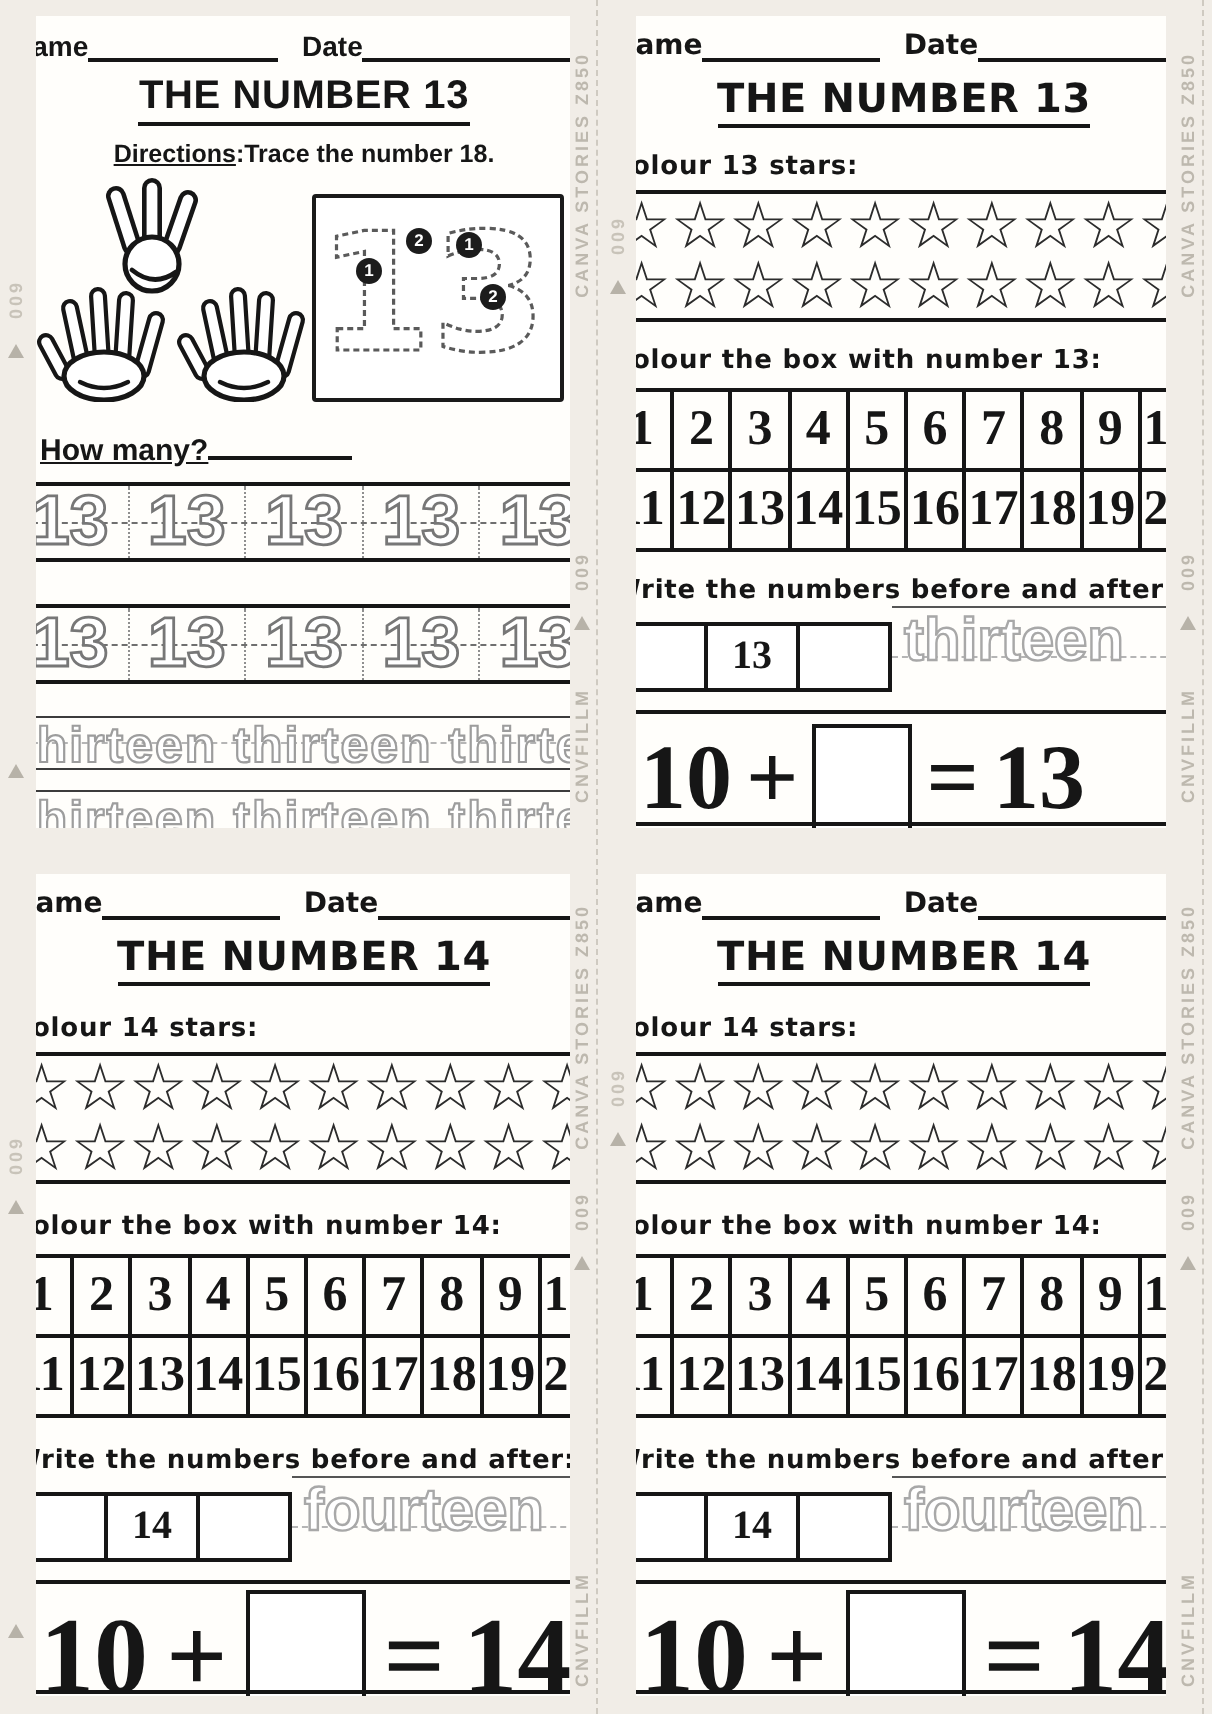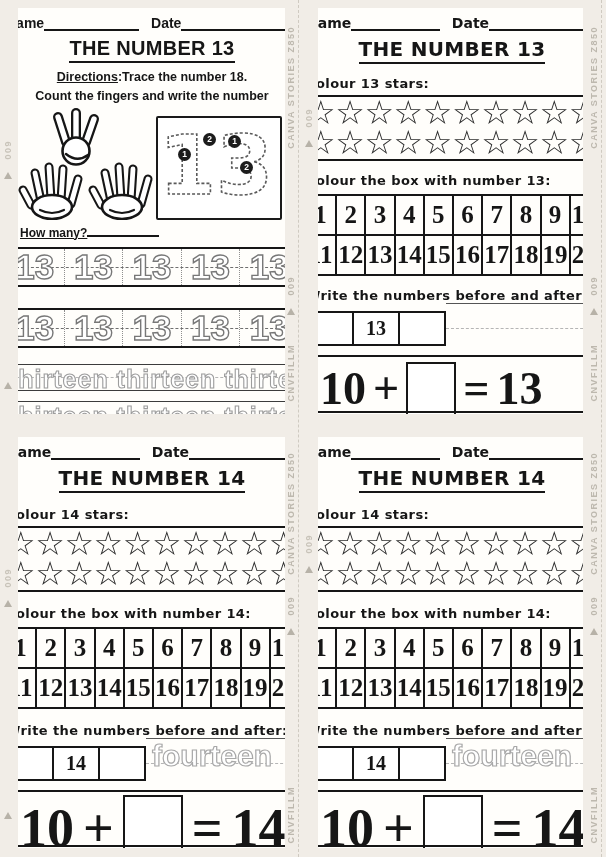--- a/index.html
+++ b/index.html
@@ -29,21 +29,21 @@
            border-bottom:2.6px solid #161616; padding-bottom:1px; }
 
   
   .dir { margin-top:5px; text-align:center; font-size:12.5px; font-weight:700; line-height:1.5; }
   .dir .u { text-decoration:underline; }
   .figure { position:relative; height:112px; margin-top:2px; }
   .tracebox { position:absolute; left:150px; top:8px; width:122px; height:100px;
               border:2.6px solid #1a1a1a; border-radius:2px; background:#fff; }
   .badge { position:absolute; width:13px; height:13px; border-radius:50%; background:#1c1c1c;
            color:#fff; font-size:8.5px; font-weight:700; display:flex; align-items:center; justify-content:center; }
-  .howmany { margin-top:6px; padding-left:14px; font-size:12px; font-weight:800; }
+  .howmany { margin-top:16px; padding-left:14px; font-size:15px; font-weight:800; }
   .howmany .txt { text-decoration:underline; }
   .howmany .hline { width:72px; height:4px; }
 
   .digitrow { position:relative; margin-top:7px; height:36px; border-top:2.5px solid #161616;
               border-bottom:2.5px solid #161616; display:flex; }
   .digitrow.r2 { margin-top:21px; }
   .midline { position:absolute; left:0; right:0; top:50%; border-top:1.6px dashed #6f6f6f; }
   .tcell { flex:1; display:flex; align-items:center; justify-content:center;
            font-size:35px; font-weight:700; color:#fff; -webkit-text-stroke:1.4px #777; position:relative; z-index:1; }
   .tcell + .tcell { border-left:1px dotted #8f8f8f; }
@@ -129,21 +129,20 @@
     <div class="inner">
       <div class="hdr-row">
         <span>Name</span>
           <span class="hline w1"></span>
         <span class="date">Date</span>
           <span class="hline w2"></span>
       </div>
       <div class="title-wrap"><span class="title">THE NUMBER 13</span></div>
       <div class="dir">
         <span class="u">Directions</span><span>:Trace the number 18.</span><br>
-        <span>Count the fingers and write the number</span>
       </div>
       <div class="figure">
         <svg style="position:absolute; left:38px; top:0;" width="64" height="58" viewBox="0 0 64 58">
           <g stroke-linecap="round" fill="none">
             <line x1="22" y1="34" x2="14" y2="9" stroke="#161616" stroke-width="10"></line>
             <line x1="32" y1="32" x2="32" y2="5" stroke="#161616" stroke-width="10"></line>
             <line x1="42" y1="34" x2="50" y2="11" stroke="#161616" stroke-width="10"></line>
             <line x1="22" y1="34" x2="14" y2="9" stroke="#ffffff" stroke-width="5.4"></line>
             <line x1="32" y1="32" x2="32" y2="5" stroke="#ffffff" stroke-width="5.4"></line>
             <line x1="42" y1="34" x2="50" y2="11" stroke="#ffffff" stroke-width="5.4"></line>
@@ -266,20 +265,21 @@
       </div>
       <div class="label comic">Write the numbers before and after:</div>
       <div class="ba-row">
         <div class="ba-boxes">
           <div class="ba-cell"></div>
           <div class="ba-cell">13</div>
           <div class="ba-cell"></div>
         </div>
         <div class="word-trace">
           <i class="wmid"></i>
+          <span class="trace-word">thirteen</span>
         </div>
       </div>
       <div class="sep"></div>
       <div class="eq-row">
         <span class="eq">10</span>
         <span class="eq">+</span>
         <span class="eq-box"></span>
         <span class="eq">=</span>
         <span class="eq">13</span>
       </div>

